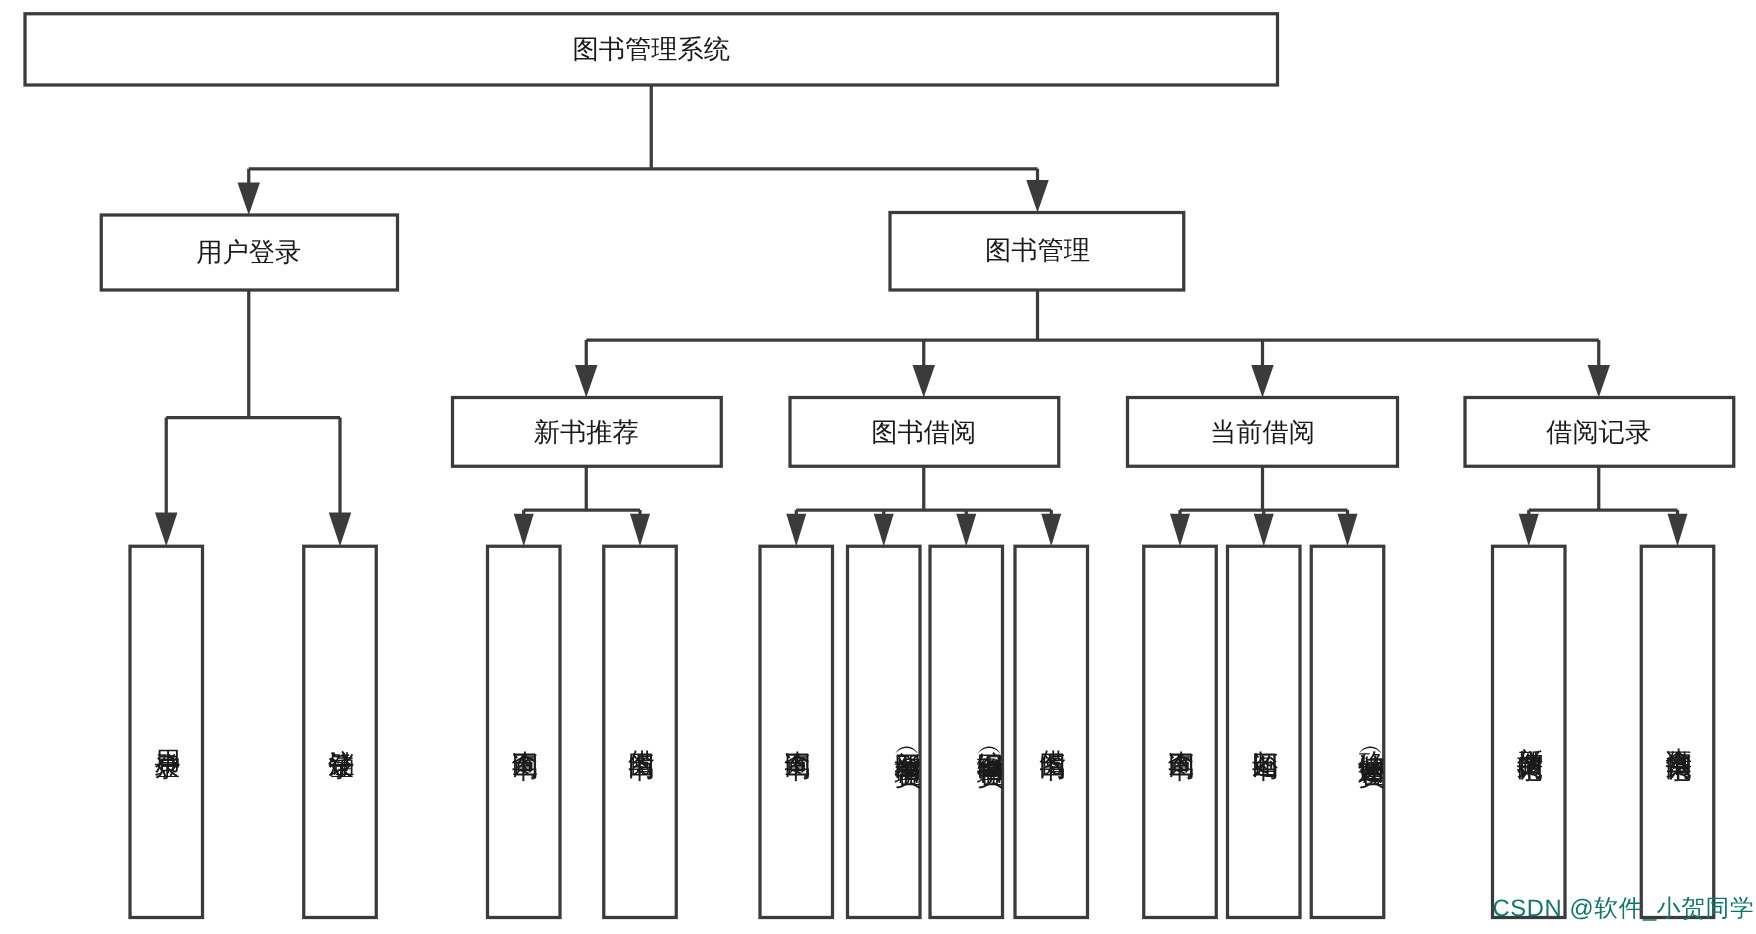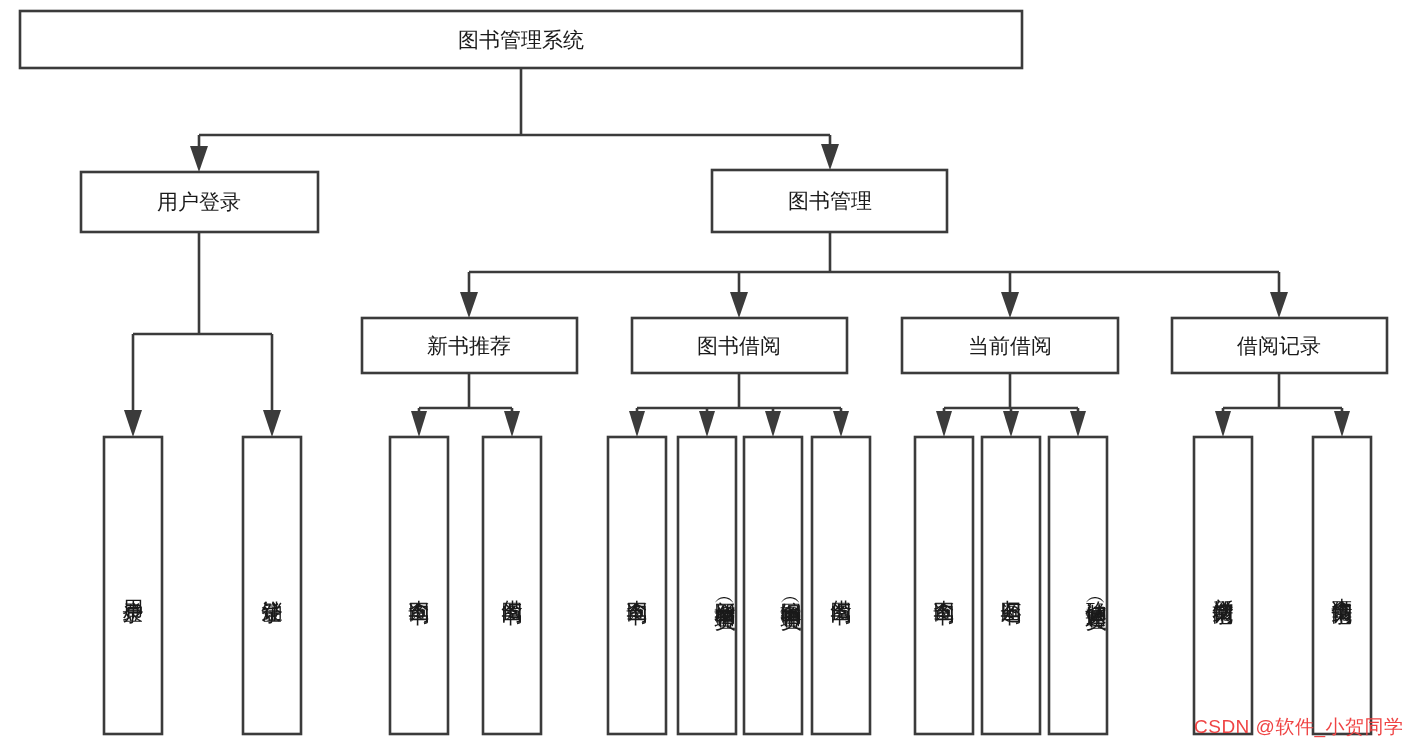--- a/index.html
+++ b/index.html
@@ -67,21 +67,21 @@
     position: absolute;
     left: 0;
     top: 0;
     width: 1405px;
     height: 747px;
   }
   .watermark {
     position: absolute;
     font-family: "Liberation Sans", "DejaVu Sans", sans-serif;
     font-size: 19px;
-    color: #ef4444;
+    color: #0f766e;
     white-space: nowrap;
     letter-spacing: 0.5px;
   }
 </style>
 </head>
 <body>
 
 <div id="stage">
 
   <svg id="diagram-svg" viewBox="0 0 1405 747">

